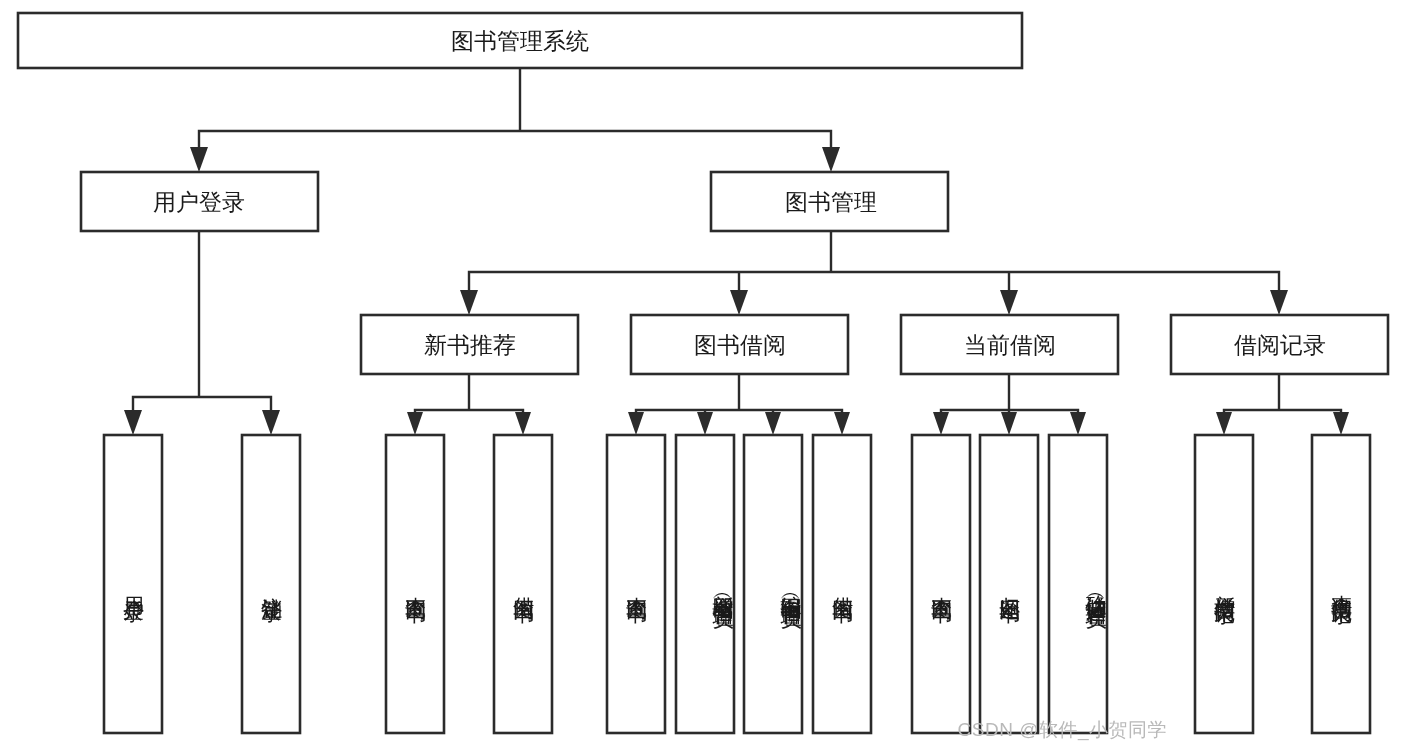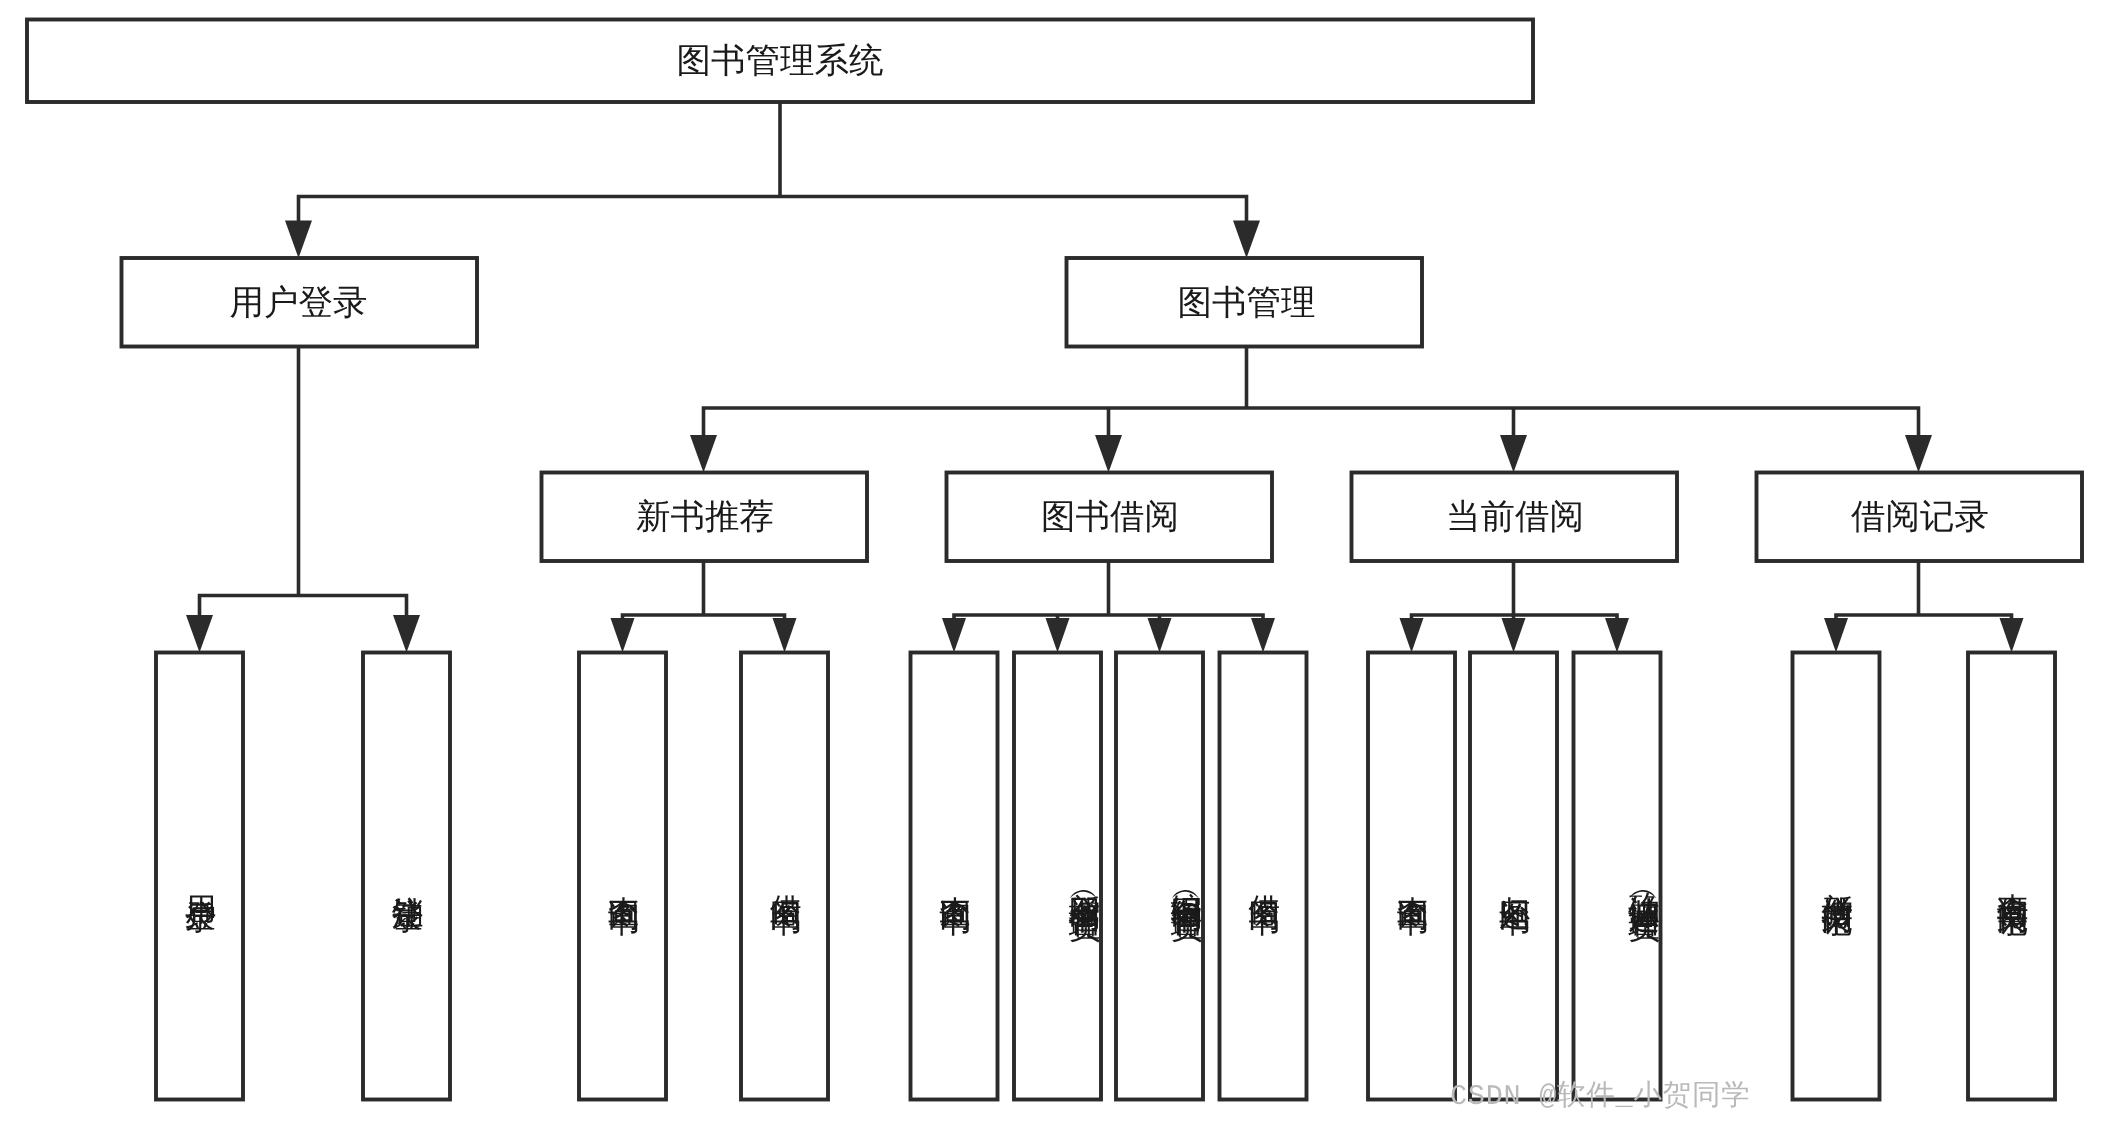--- a/index.html
+++ b/index.html
@@ -59,21 +59,21 @@
     color: #1a1a1a;
     letter-spacing: 2px;
     white-space: nowrap;
     text-align: center;
     pointer-events: none;
   }
   .watermark {
     position: absolute;
     right: 8px;
     bottom: 4px;
-    font-family: Liberation Mono, monospace;
+    font-family: Liberation Sans, sans-serif;
     font-size: 19px;
     color: #b9b9b9;
     letter-spacing: 0.5px;
     white-space: nowrap;
     margin-left: 24px;
   }
 </style>
 </head>
 <body>
 

